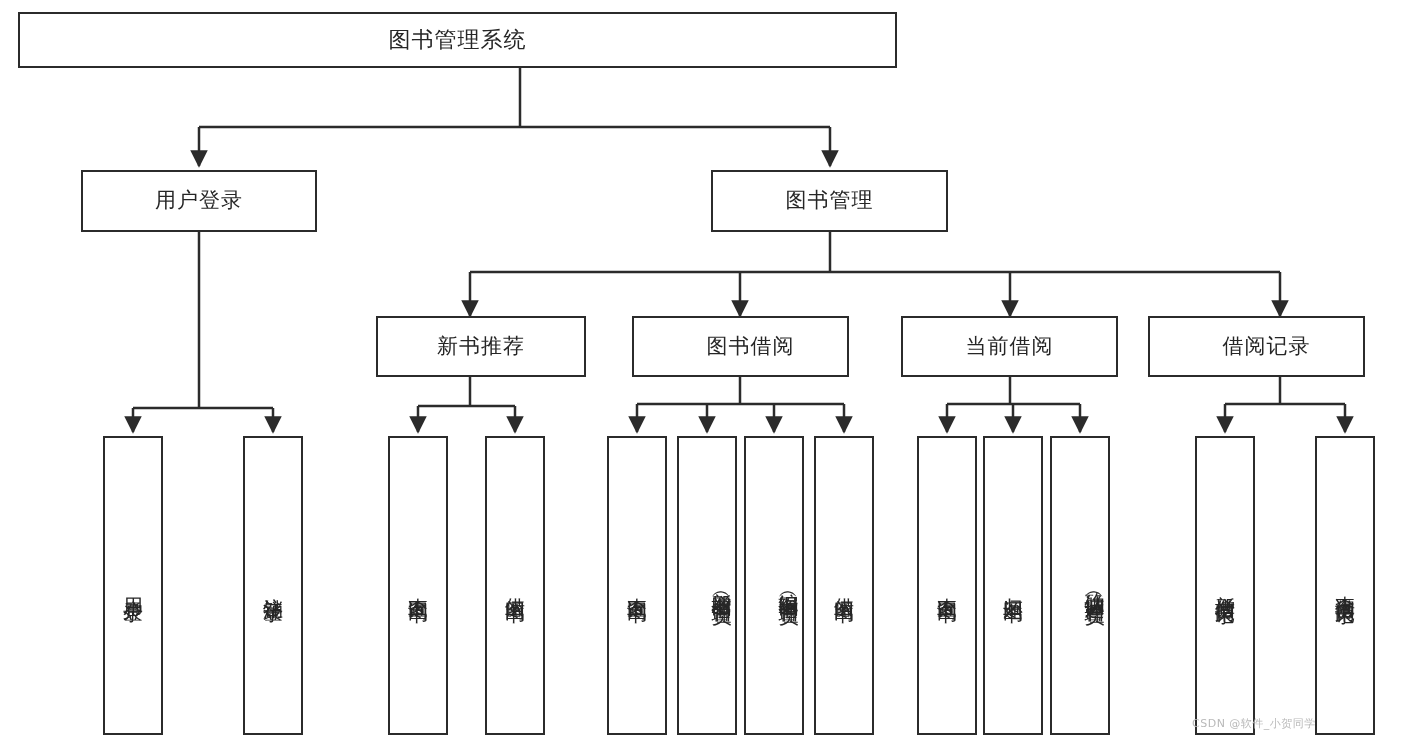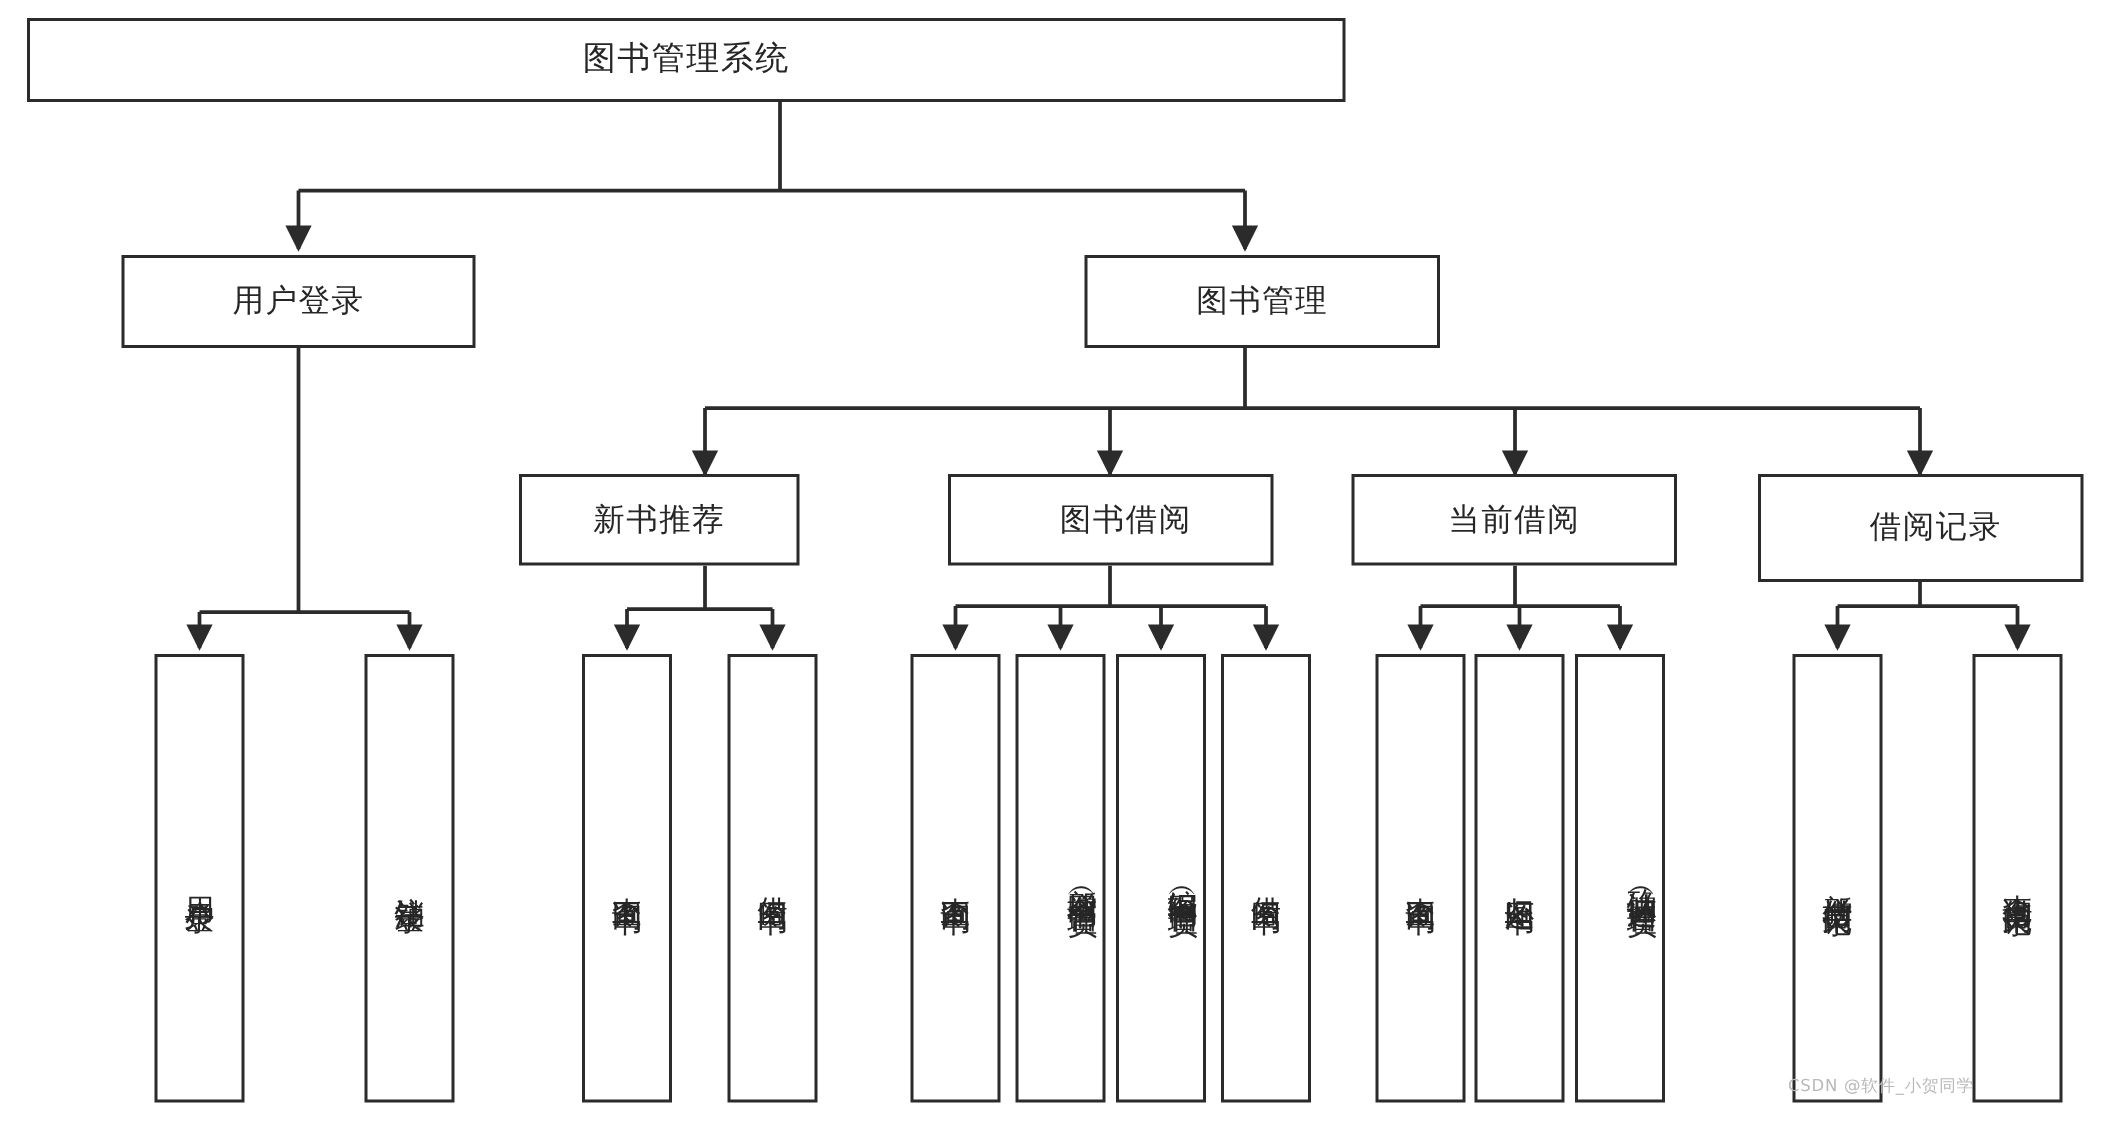--- a/index.html
+++ b/index.html
@@ -114,26 +114,26 @@
       <path d="M 1280 377 L 1280 404"></path>
       <path d="M 1225 404 L 1345 404"></path>
       <path d="M 1225 404 L 1225 432" marker-end="url(#arrow)"></path>
       <path d="M 1345 404 L 1345 432" marker-end="url(#arrow)"></path>
     </g>
   </svg>
 
   <div class="node horiz root" style="left:18px; top:12px; width:879px; height:56px;">图书管理系统</div>
 
   <div class="node horiz" style="left:81px; top:170px; width:236px; height:62px;">用户登录</div>
-  <div class="node horiz" style="left:711px; top:170px; width:237px; height:62px;margin-left:12px;">图书管理</div>
+  <div class="node horiz" style="left:711px; top:170px; width:237px; height:62px;">图书管理</div>
 
-  <div class="node horiz" style="left:346px; top:316px; width:187px; height:61px;">新书推荐</div>
+  <div class="node horiz" style="left:376px; top:316px; width:210px; height:61px;">新书推荐</div>
   <div class="node horiz" style="left:632px; top:316px; width:217px; height:61px;padding-left:20px;">图书借阅</div>
   <div class="node horiz" style="left:901px; top:316px; width:217px; height:61px;">当前借阅</div>
-  <div class="node horiz" style="left:1172px; top:316px; width:217px; height:72px;padding-left:20px;">借阅记录</div>
+  <div class="node horiz" style="left:1148px; top:316px; width:217px; height:61px;padding-left:20px;">借阅记录</div>
 
   <div class="node vert" style="left:103px; top:436px; width:60px; height:299px;">用户登录</div>
   <div class="node vert" style="left:243px; top:436px; width:60px; height:299px;">注销登录</div>
 
   <div class="node vert" style="left:388px; top:436px; width:60px; height:299px;">查询图书</div>
   <div class="node vert" style="left:485px; top:436px; width:60px; height:299px;">借阅图书</div>
 
   <div class="node vert" style="left:607px; top:436px; width:60px; height:299px;">查询图书</div>
   <div class="node vert topalign" style="left:677px; top:436px; width:60px; height:299px;">新增图书（管理员）</div>
   <div class="node vert topalign" style="left:744px; top:436px; width:60px; height:299px;">编辑图书（管理员）</div>

